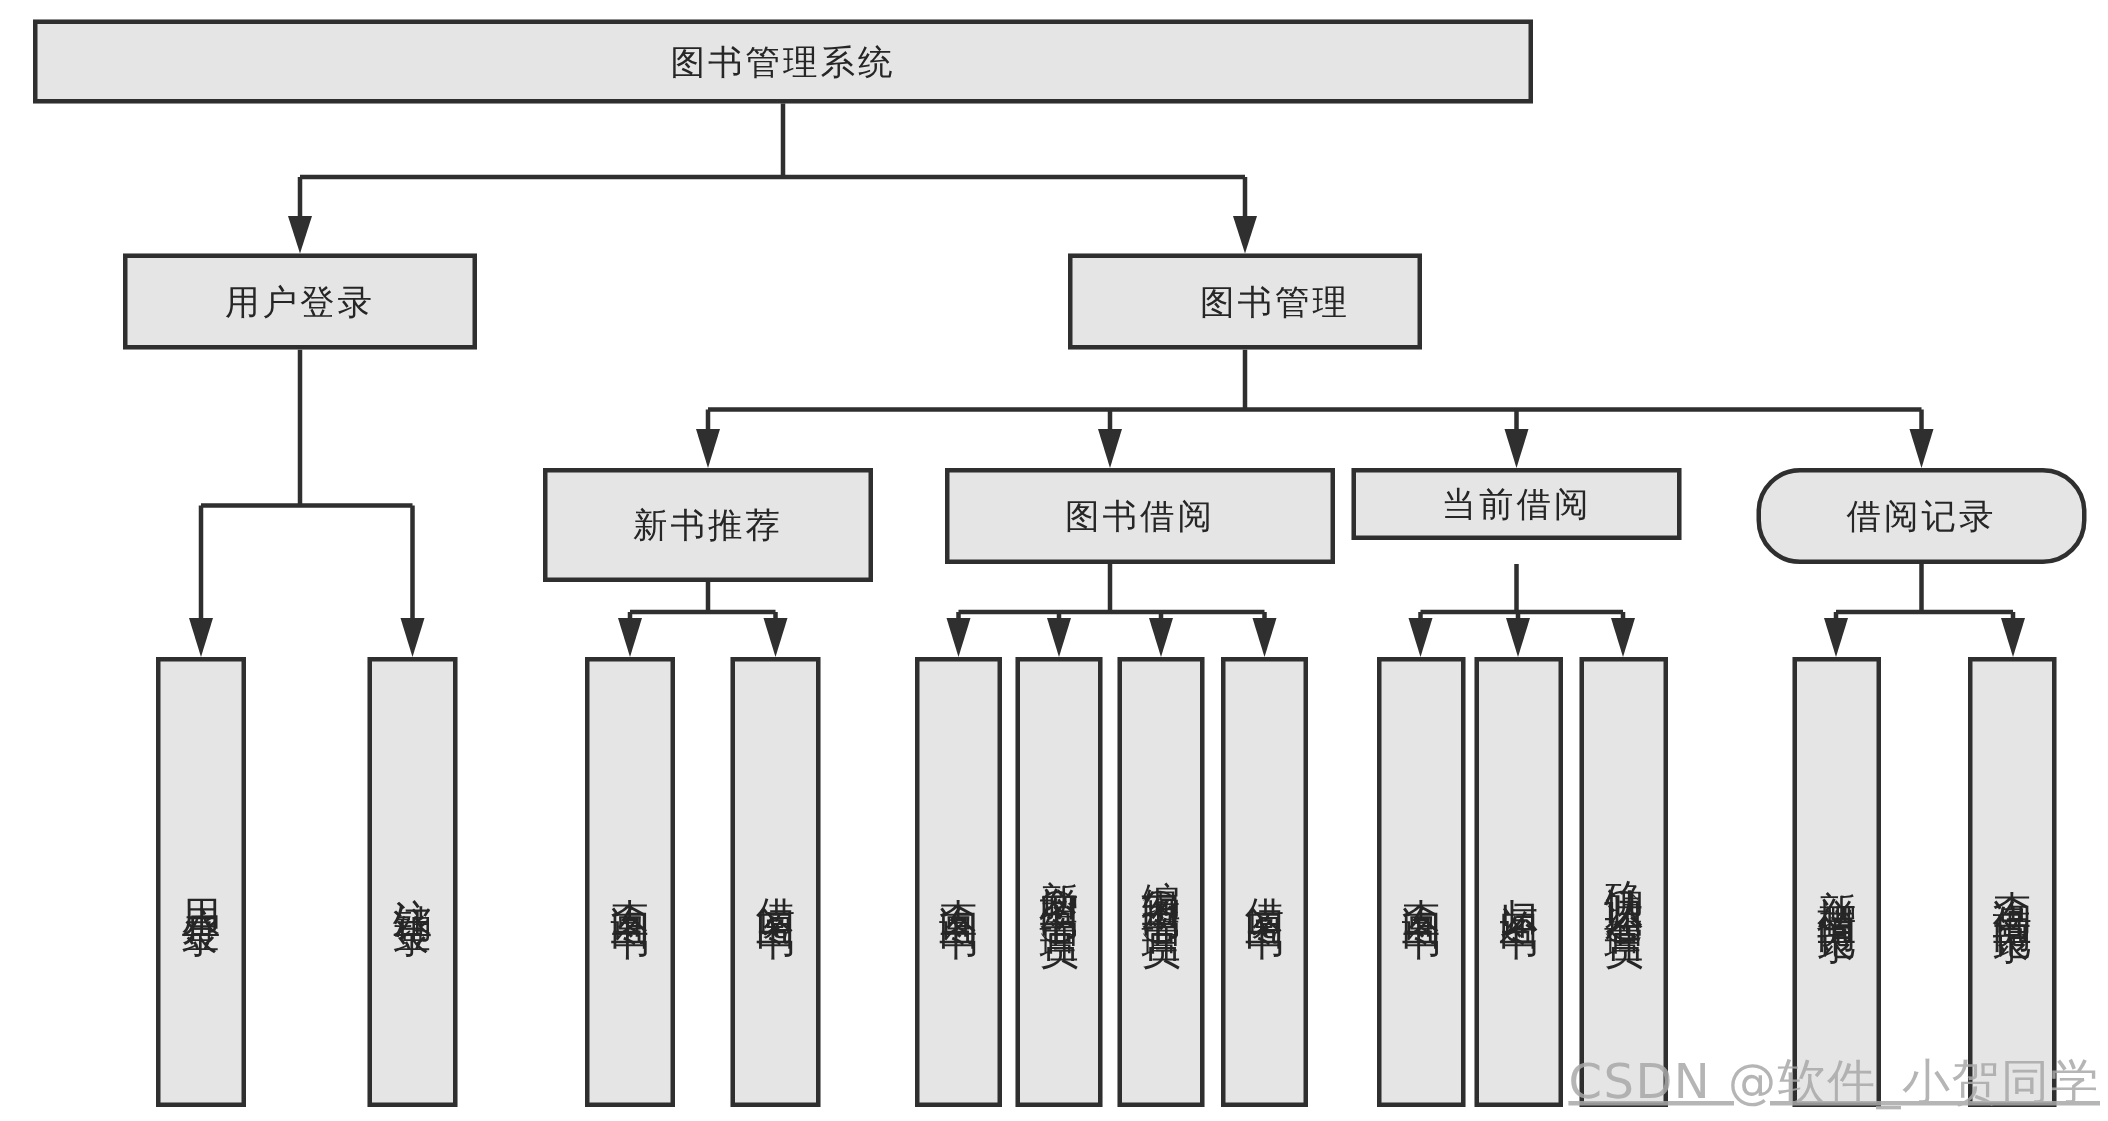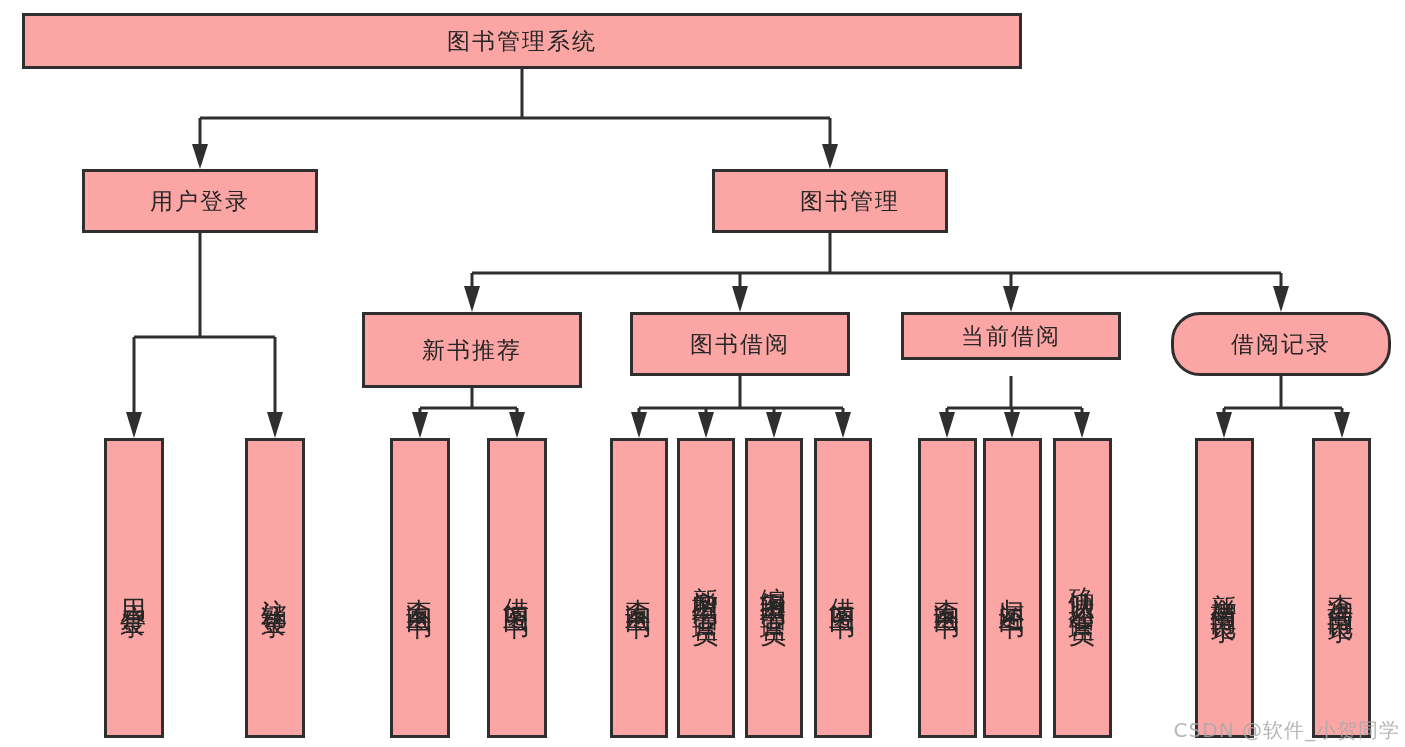--- a/index.html
+++ b/index.html
@@ -3,36 +3,36 @@
 <meta charset="utf-8">
 <style>
   html,body { margin:0; padding:0; background:#fff; }
   .stage {
     position:relative; width:1405px; height:747px; overflow:hidden;
     background:var(--background,#ffffff);
     font-family:"DejaVu Sans","Liberation Sans",sans-serif;
   }
   .node {
     position:absolute; box-sizing:border-box;
-    border:3px solid var(--line,#2f2f2f); background:#fca5a5;
+    border:3px solid var(--line,#2f2f2f); background:#e5e5e5;
     display:flex; align-items:center; justify-content:center;
     color:var(--text,#262626); font-size:23px; letter-spacing:2px;
     white-space:nowrap;
   }
   .leaf {
     writing-mode:vertical-rl; text-orientation:mixed;
     font-size:26px; letter-spacing:5px; white-space:normal;
   }
   svg.connectors { position:absolute; left:0; top:0; display:block; }
   svg.connectors path { stroke:var(--line,#2f2f2f); stroke-width:3; fill:none; }
   svg.connectors polygon { fill:var(--line,#2f2f2f); stroke:none; }
   .watermark {
     position:absolute; right:5px; bottom:3px; z-index:5;
-    font-size:20px; letter-spacing:1px;
-    color:var(--watermark,#a9a9a9); opacity:0.85;
+    font-size:32px; letter-spacing:1px;
+    color:var(--watermark,#a9a9a9); opacity:0.85;text-decoration:underline;
   }
 </style>
 </head>
 <body>
 
 <div class="stage">
 
   <svg class="connectors" width="1405" height="747" viewBox="0 0 1405 747">
 
     <g>
@@ -82,21 +82,21 @@
       <polygon points="1334,412 1350,412 1342,438"></polygon>
     </g>
   </svg>
 
   <div class="node" style="left:22px; top:13px; width:1000px; height:56px;">图书管理系统</div>
 
   <div class="node" style="left:82px; top:169px; width:236px; height:64px;">用户登录</div>
   <div class="node" style="left:712px; top:169px; width:236px; height:64px;padding-left:40px;">图书管理</div>
 
   <div class="node" style="left:362px; top:312px; width:220px; height:76px;">新书推荐</div>
-  <div class="node" style="left:630px; top:312px; width:220px; height:64px;">图书借阅</div>
+  <div class="node" style="left:630px; top:312px; width:260px; height:64px;">图书借阅</div>
   <div class="node" style="left:901px; top:312px; width:220px; height:48px;">当前借阅</div>
   <div class="node" style="left:1171px; top:312px; width:220px; height:64px;border-radius:29px;">借阅记录</div>
 
   <div class="node leaf" style="left:104px; top:438px; width:60px; height:300px;">用户登录</div>
   <div class="node leaf" style="left:245px; top:438px; width:60px; height:300px;">注销登录</div>
 
   <div class="node leaf" style="left:390px; top:438px; width:60px; height:300px;">查询图书</div>
   <div class="node leaf" style="left:487px; top:438px; width:60px; height:300px;">借阅图书</div>
 
   <div class="node leaf" style="left:610px; top:438px; width:58px; height:300px;">查询图书</div>

